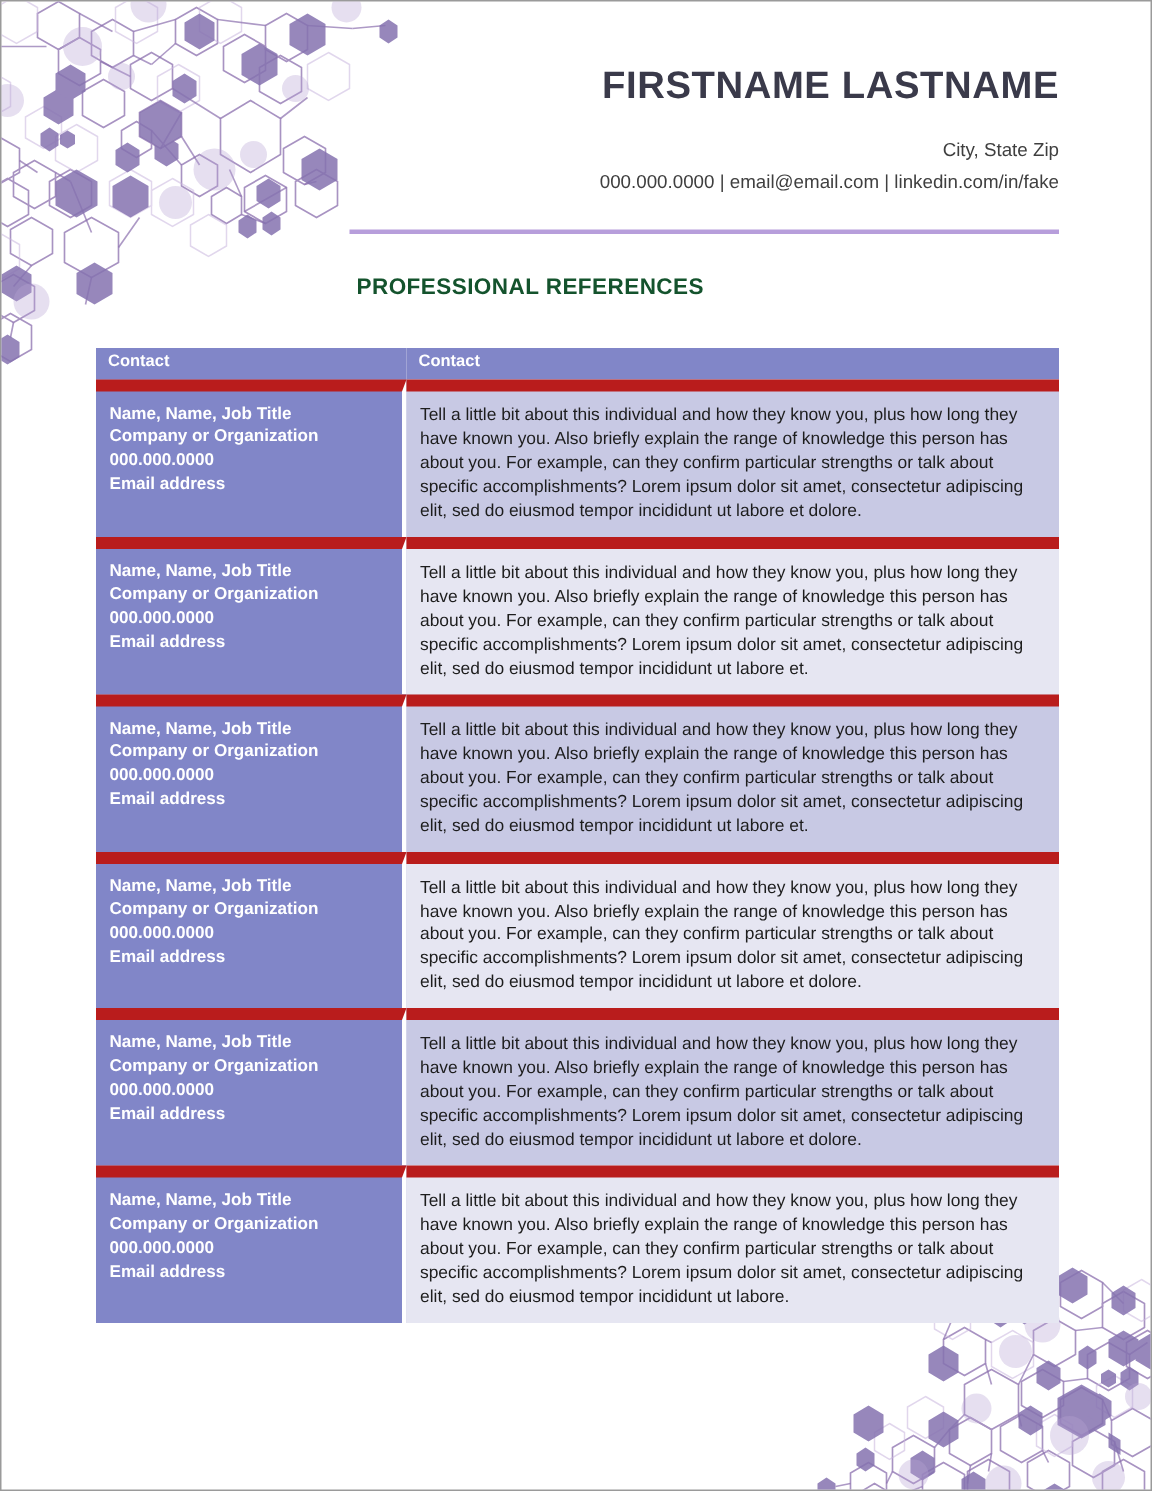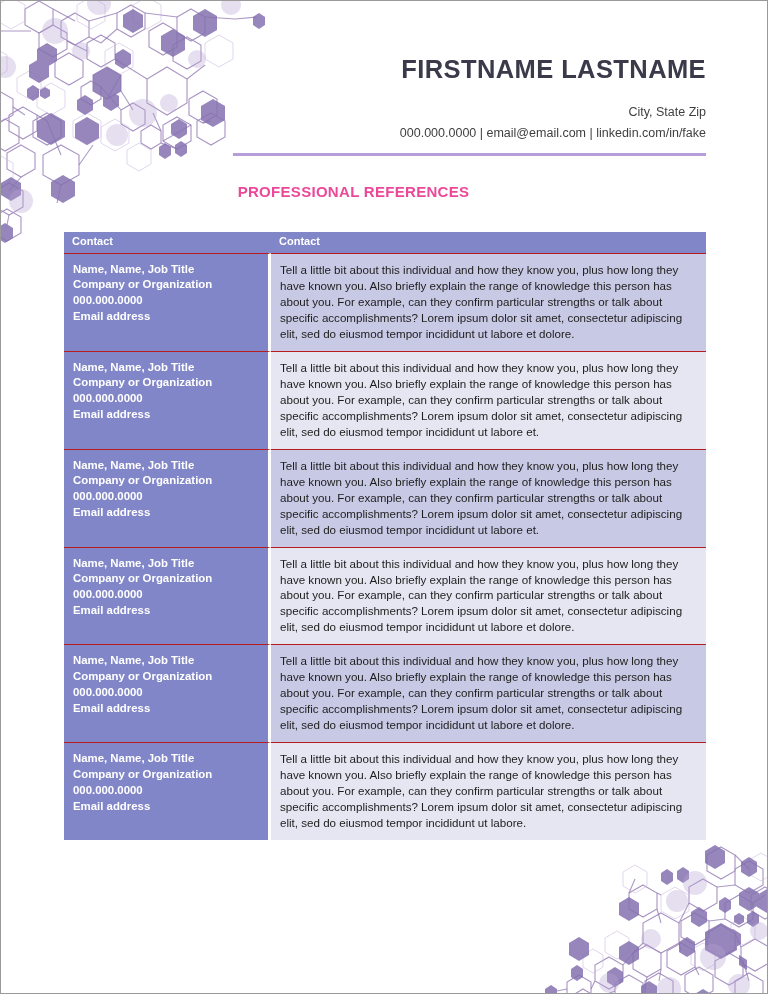--- a/index.html
+++ b/index.html
@@ -38,21 +38,21 @@
     right: -6px;
     bottom: -6px;
     width: 230px;
     height: 160px;
   }
 
   
   .header {
     position: absolute;
     left: 0;
-    top: 54px;
+    top: 42px;
     width: 705px;
     text-align: right;
   }
   .name {
     margin: 0;
     font-size: 25.5px;
     font-weight: bold;
     letter-spacing: 0.4px;
     color: #3a3a4a;
     line-height: 1.15;
@@ -83,21 +83,21 @@
   .section-title {
     position: absolute;
     left: 0;
     top: 182px;
     width: 705px;
     text-align: center;
     margin: 0;
     font-size: 15px;
     font-weight: bold;
     letter-spacing: 0.3px;
-    color: #ec4899;
+    color: #14532d;
   }
 
   
   .ref-table {
     position: absolute;
     left: 63px;
     top: 231px;
     width: 642px;
     border-collapse: separate;
     border-spacing: 0;
@@ -113,21 +113,21 @@
     padding: 3px 8px 4px 8px;
     line-height: 1.25;
   }
   .col-contact { width: 207px; }
   .col-context { width: 435px; }
 
   .ref-table td {
     vertical-align: top;
     padding: 8px 9px 9px 9px;
     line-height: 1.38;
-    border-top: 1px solid #b91c1c;
+    border-top: 8px solid #b91c1c;
   }
   .cell-contact {
     background: #8186c8;
     color: #ffffff;
     font-size: 11.4px;
     font-weight: bold;
     border-right: 3px solid #ffffff;
   }
   .cell-contact div { white-space: nowrap; }
   .cell-context {

